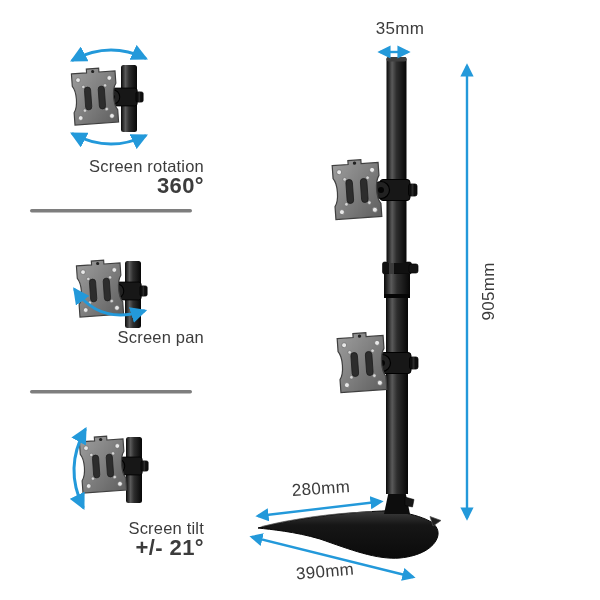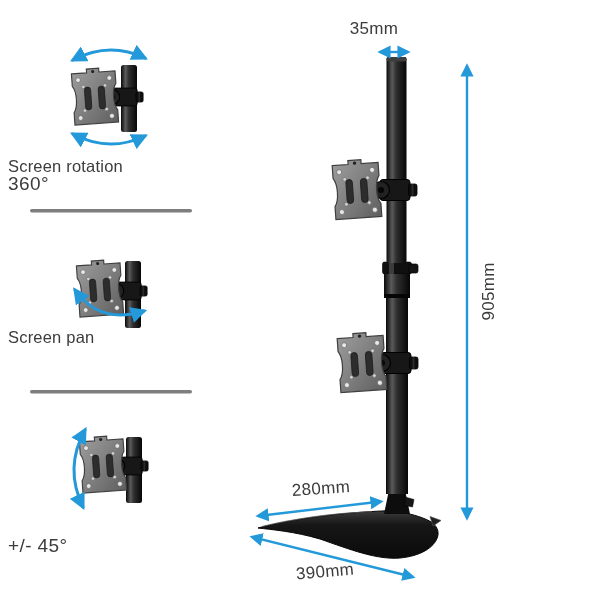--- a/index.html
+++ b/index.html
@@ -6,23 +6,23 @@
     --accent-blue:#2399da;
     --divider-gray:#7e7e7e;
     --text-dark:#3c3c3c;
   }
   html,body{margin:0;padding:0;background:#fff;}
   .canvas{
     position:relative;width:600px;height:600px;background:#ffffff;overflow:hidden;
     font-family:"Liberation Sans", sans-serif;
   }
   .canvas svg{position:absolute;left:0;top:0;}
-  .lbl{position:absolute;left:8px;width:196px;text-align:left;color:var(--text-dark);line-height:1.1;}
+  .lbl{position:absolute;left:8px;width:196px;text-align:right;color:var(--text-dark);line-height:1.1;}
   .cap{font-size:16.5px;letter-spacing:.2px;}
-  .val{font-size:19px;font-weight:normal;letter-spacing:.4px;}
+  .val{font-size:22px;font-weight:bold;letter-spacing:.4px;}
   .dimlbl{position:absolute;font-size:17px;color:var(--text-dark);text-align:center;letter-spacing:.3px;line-height:1;}
   .rot90{transform:rotate(-90deg);}
   .divider{fill:var(--divider-gray);}
   .arc{fill:none;stroke:var(--accent-blue);stroke-width:3;stroke-linecap:round;
        marker-start:url(#ah);marker-end:url(#ah);}
   .dim{fill:none;stroke:var(--accent-blue);stroke-width:2.4;
        marker-start:url(#ah);marker-end:url(#ah);}
   .ah-fill{fill:var(--accent-blue);}
   .vh{fill:#e8e8e8;stroke:#6a6a6a;stroke-width:.7;}
   .vh2{fill:#d4d4d4;stroke:#6a6a6a;stroke-width:.6;}
@@ -145,20 +145,21 @@
       <path class="dim" d="M 380 52 L 408 52"></path>
       <path class="dim" d="M 467 66 L 467 518"></path>
       <path class="dim" d="M 258 516 L 381 501.5"></path>
       <path class="dim" d="M 252 537 L 413 577"></path>
     </g>
   </svg>
 
   <div class="lbl cap" style="top:157px">Screen rotation</div>
   <div class="lbl val" style="top:174px">360°</div>
   <div class="lbl cap" style="top:328px">Screen pan</div>
-  <div class="lbl val" style="top:536px">+/- 45°</div>
+  <div class="lbl cap" style="top:519px">Screen tilt</div>
+  <div class="lbl val" style="top:536px">+/- 21°</div>
 
-  <div class="dimlbl" style="left:338px;top:20px;width:72px">35mm</div>
+  <div class="dimlbl" style="left:364px;top:20px;width:72px">35mm</div>
   <div class="dimlbl rot90" style="left:459px;top:283px;width:58px">905mm</div>
   <div class="dimlbl" style="left:284px;top:480px;width:74px;transform:rotate(-4deg)">280mm</div>
   <div class="dimlbl" style="left:288px;top:563px;width:74px;transform:rotate(-5deg)">390mm</div>
 
 </div>
 
 </body></html>

